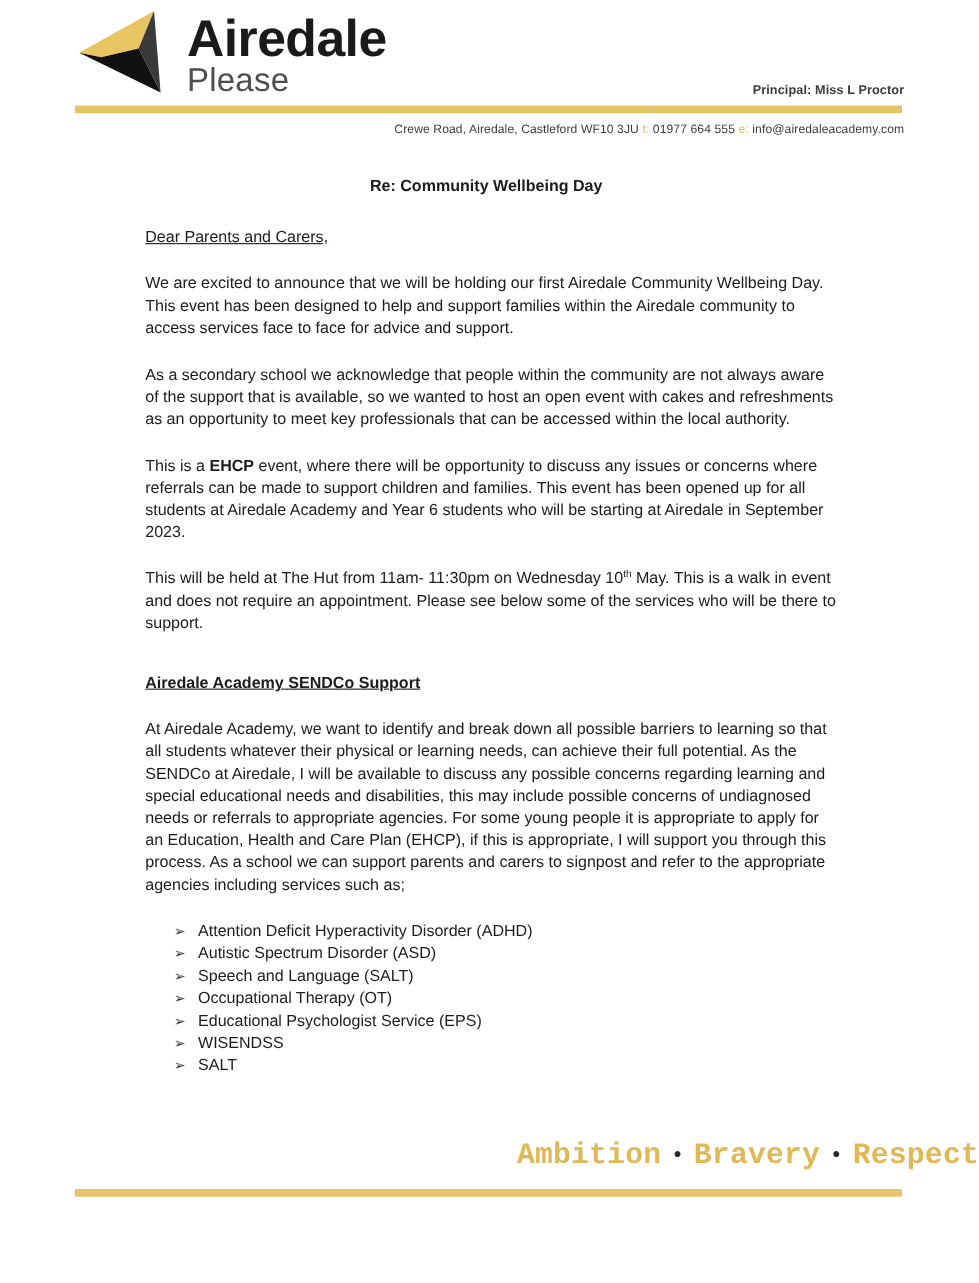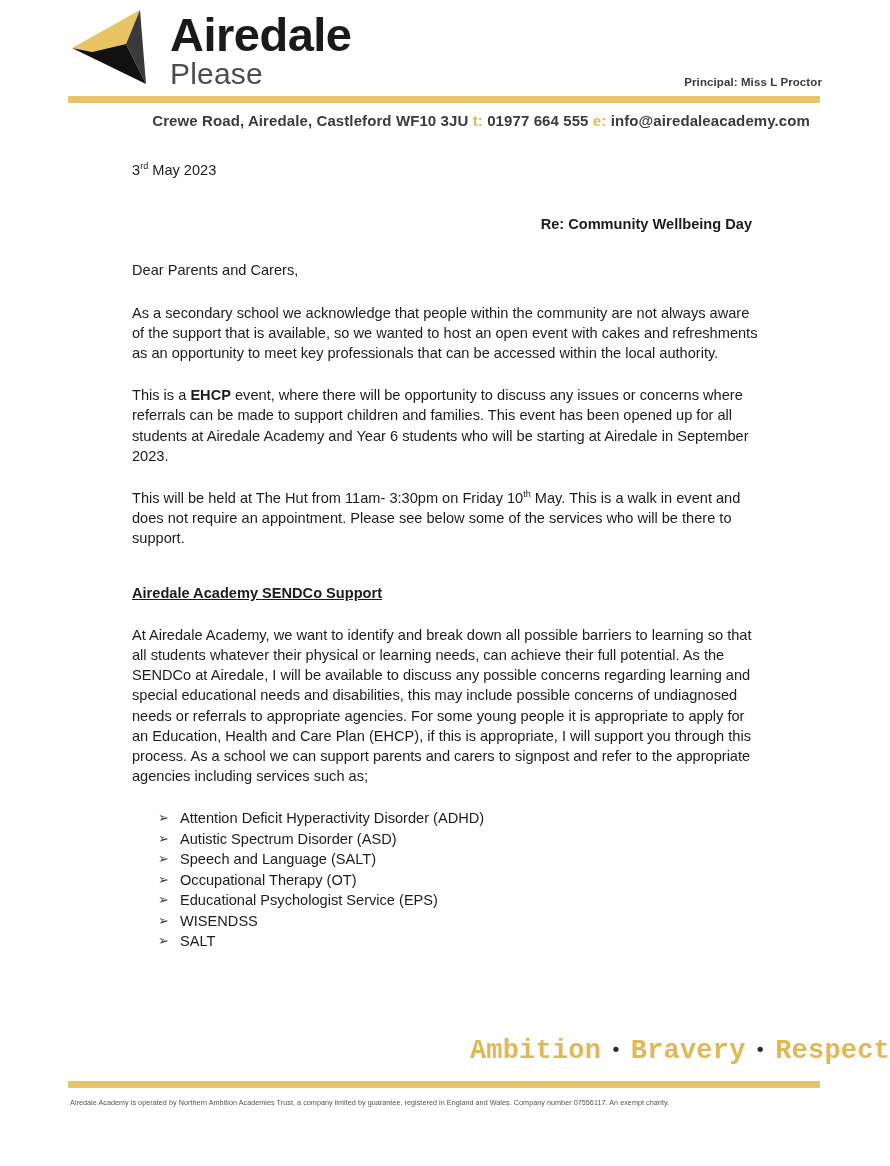--- a/index.html
+++ b/index.html
@@ -76,24 +76,24 @@
     left: 68px;
     width: 752px;
     height: 7px;
     background: #e6c46a;
     border-radius: 1px;
   }
   .gold-rule.header-rule { top: 96px; }
 
   .contact-line {
     position: absolute;
-    right: 80px;
+    right: 68px;
     top: 112px;
-    font-size: 15px;
-    font-weight: bold;
+    font-size: 11px;
+    font-weight: normal;
     color: #3b3b3b;
     letter-spacing: 0.1px;
     white-space: nowrap;
   }
   .contact-line .gold-label {
     color: #e0b94f;
   }
 
   
   .body-area {
@@ -109,25 +109,26 @@
     margin: 0 0 34px 0;
   }
   sup {
     font-size: 0.62em;
     vertical-align: super;
     line-height: 0;
   }
   .subject {
     margin: 0 0 26px 0;
     font-weight: bold;
-    text-align: right;
+    text-align: center;
     padding-right: 10px;
   }
   .salutation {
     margin: 0 0 22px 0;
+    text-decoration: underline;
   }
   p.para {
     margin: 0 0 22px 0;
     text-align: left;
   }
   .section-heading {
     margin: 12px 16px 22px 0;
     font-weight: bold;
     text-decoration: underline;
     display: inline-block;
@@ -210,32 +211,32 @@
       <span>Crewe Road, Airedale, Castleford WF10 3JU</span>
       <span class="gold-label">t:</span>
       <span>01977 664 555</span>
       <span class="gold-label">e:</span>
       <span>info@airedaleacademy.com</span>
     </div>
   </div>
 
   <div class="body-area">
 
-    <div class="date-line"><span>3</span><sup>rd</sup><span> May 2023</span></div>
 
     <div class="subject">Re: Community Wellbeing Day</div>
 
     <div class="salutation">Dear Parents and Carers,</div>
 
+    <p class="para">We are excited to announce that we will be holding our first Airedale Community Wellbeing Day. This event has been designed to help and support families within the Airedale community to access services face to face for advice and support.</p>
 
     <p class="para">As a secondary school we acknowledge that people within the community are not always aware of the support that is available, so we wanted to host an open event with cakes and refreshments as an opportunity to meet key professionals that can be accessed within the local authority.</p>
 
     <p class="para"><span>This is a </span><b>EHCP</b><span> event, where there will be opportunity to discuss any issues or concerns where referrals can be made to support children and families. This event has been opened up for all students at Airedale Academy and Year 6 students who will be starting at Airedale in September 2023.</span></p>
 
-    <p class="para"><span>This will be held at The Hut from 11am- 3:30pm on Friday 10</span><sup>th</sup><span> May. This is a walk in event and does not require an appointment. Please see below some of the services who will be there to support.</span></p>
+    <p class="para"><span>This will be held at The Hut from 11am- 11:30pm on Wednesday 10</span><sup>th</sup><span> May. This is a walk in event and does not require an appointment. Please see below some of the services who will be there to support.</span></p>
 
     <div><span class="section-heading">Airedale Academy SENDCo Support</span></div>
 
     <p class="para">At Airedale Academy, we want to identify and break down all possible barriers to learning so that all students whatever their physical or learning needs, can achieve their full potential. As the SENDCo at Airedale, I will be available to discuss any possible concerns regarding learning and special educational needs and disabilities, this may include possible concerns of undiagnosed needs or referrals to appropriate agencies. For some young people it is appropriate to apply for an Education, Health and Care Plan (EHCP), if this is appropriate, I will support you through this process. As a school we can support parents and carers to signpost and refer to the appropriate agencies including services such as;</p>
 
     <ul class="service-list">
       <li><span class="arrow-bullet">➢</span><span>Attention Deficit Hyperactivity Disorder (ADHD)</span></li>
       <li><span class="arrow-bullet">➢</span><span>Autistic Spectrum Disorder (ASD)</span></li>
       <li><span class="arrow-bullet">➢</span><span>Speech and Language (SALT)</span></li>
       <li><span class="arrow-bullet">➢</span><span>Occupational Therapy (OT)</span></li>
@@ -244,15 +245,14 @@
       <li><span class="arrow-bullet">➢</span><span>SALT</span></li>
     </ul>
   </div>
 
   <div class="motto">
     <span>Ambition</span><span class="dot">•</span><span>Bravery</span><span class="dot">•</span><span>Respect</span>
   </div>
 
   <div class="gold-rule footer-rule"></div>
 
-  <div class="legal">Airedale Academy is operated by Northern Ambition Academies Trust, a company limited by guarantee, registered in England and Wales. Company number 07556117. An exempt charity.</div>
 
 </div>
 
 </body></html>

